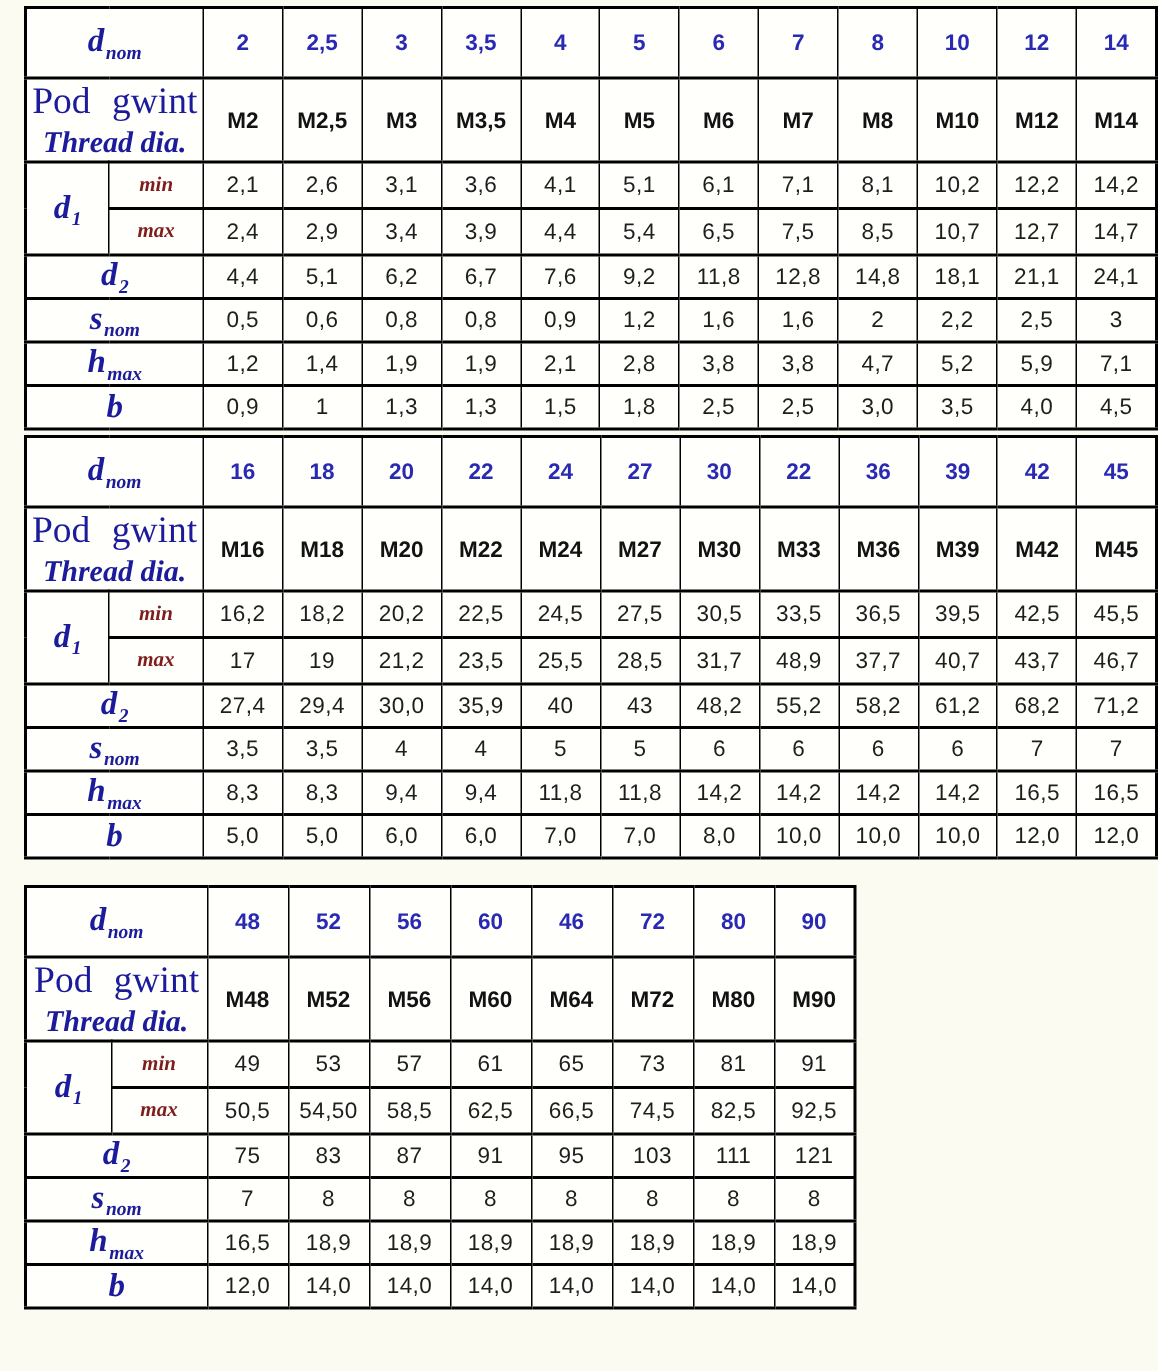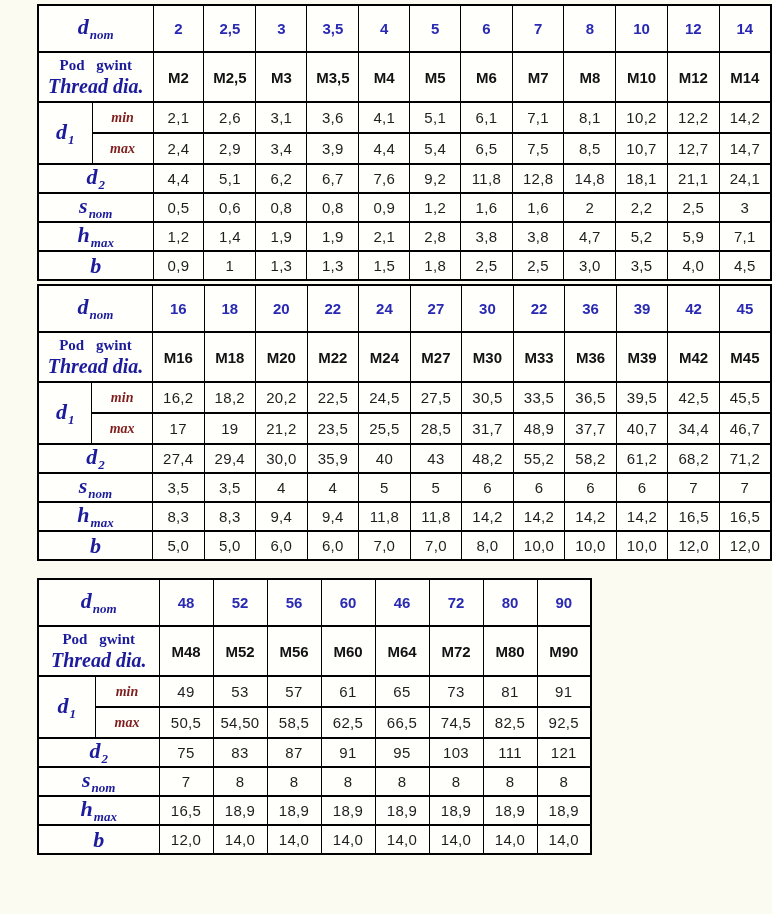--- a/index.html
+++ b/index.html
@@ -2,21 +2,21 @@
 <html><head>
 <meta charset="utf-8">
 <style>
   html,body{margin:0;padding:0;}
   body{
     width:772px;height:914px;
     background:#fcfbf1;
     font-family:"Liberation Sans",sans-serif;
     -webkit-font-smoothing:antialiased;
   }
-  #tables{padding:4px 0 0 16px;margin-left:21px;}
+  #tables{padding:4px 0 0 16px;}
   table.spec-table{
     border-collapse:collapse;
     table-layout:fixed;
     background:#fffffc;
     border:2px solid #000;
     empty-cells:show;
   }
   table.spec-table.t2{margin-top:3px;}
   table.spec-table.t3{margin-top:17px;}
   td{
@@ -40,22 +40,22 @@
   .lbl{
     color:#1b1b9b;
     font-family:"Liberation Serif",serif;
     font-weight:bold;font-style:italic;
     line-height:1;
     white-space:nowrap;
   }
   .lbl-base{font-size:22px;}
   .lbl-sub{font-size:13px;vertical-align:-5px;margin-left:1px;}
   .thread-l1{
-    font-family:"Liberation Serif",serif;font-weight:bold;
-    color:#1b1b9b;font-size:15px;word-spacing:8px;line-height:1.2;
+    font-family:"Liberation Serif",serif;font-weight:normal;
+    color:#1b1b9b;font-size:25px;word-spacing:8px;line-height:1.2;
   }
   .thread-l2{
     font-family:"Liberation Serif",serif;font-weight:bold;font-style:italic;
     color:#1b1b9b;font-size:20px;line-height:1.2;
   }
   .minmax{
     font-family:"Liberation Serif",serif;font-weight:bold;font-style:italic;
     color:#7f1d1d;font-size:14px;
   }
 </style>
@@ -279,21 +279,21 @@
           <td class="val">17</td>
           <td class="val">19</td>
           <td class="val">21,2</td>
           <td class="val">23,5</td>
           <td class="val">25,5</td>
           <td class="val">28,5</td>
           <td class="val">31,7</td>
           <td class="val">48,9</td>
           <td class="val">37,7</td>
           <td class="val">40,7</td>
-          <td class="val">34,4</td>
+          <td class="val">43,7</td>
           <td class="val">46,7</td>
         </tr>
         <tr class="h-small">
           <td colspan="2"><span class="lbl"><span class="lbl-base">d</span><span class="lbl-sub">2</span></span></td>
           <td class="val">27,4</td>
           <td class="val">29,4</td>
           <td class="val">30,0</td>
           <td class="val">35,9</td>
           <td class="val">40</td>
           <td class="val">43</td>

